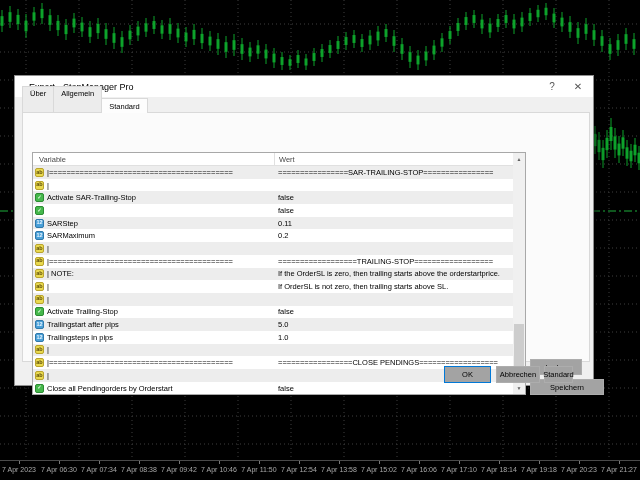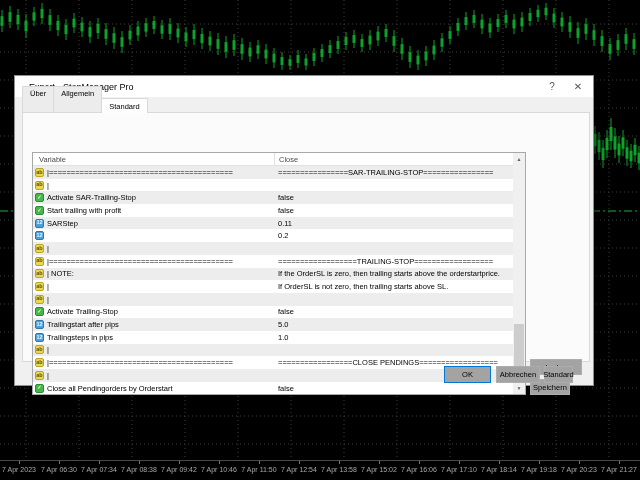--- a/index.html
+++ b/index.html
@@ -57,21 +57,21 @@
   .vscroll { position:absolute; right:0; top:0; width:12px; height:241px; background:#f0f0f0; }
   .vs-arrow { position:absolute; left:0; width:12px; height:12px; color:#606060; font-size:5px;
               display:flex; align-items:center; justify-content:center; }
   .vs-up { top:0; } .vs-down { bottom:0; }
   .vs-thumb { position:absolute; left:1px; width:10px; top:171px; height:58px; background:#cdcdcd; }
 
   .btn { position:absolute; background:#a3a3a3; border:1px solid #adadad; font-size:7.5px;
          color:#000; display:flex; align-items:center; justify-content:center;
          font-family:"Liberation Sans", sans-serif; cursor:default; }
   .btn-load  { left:507px; top:246px; width:52px; height:16px; }
-  .btn-save  { left:507px; top:266px; width:40px; height:16px; }
+  .btn-save  { left:507px; top:266px; width:74px; height:16px; }
   .btn-ok    { left:429px; top:290px; width:47px; height:17px; border:1px solid #0078d7; }
   .btn-cancel{ left:481px; top:290px; width:44px; height:17px; }
   .btn-std   { left:529px; top:290px; width:29px; height:17px; }
 </style>
 </head>
 <body>
 
 <div class="chart">
   <svg id="chart-svg" width="640" height="480">
       <line x1="26" y1="0" x2="26" y2="460" stroke="#3f3f3f" stroke-width="1" stroke-dasharray="1 3"></line>
@@ -336,50 +336,50 @@
   <div class="tabs" id="tabs">
       <div class="tab">Über</div>
       <div class="tab">Allgemein</div>
       <div class="tab active">Standard</div>
     </div>
 
   <div class="tabpage">
     <div class="table">
       <div class="thead">
         <span class="th var">Variable</span>
-        <span class="th val">Close</span>
+        <span class="th val">Wert</span>
       </div>
       <div class="rows" id="rows">
           <div class="row alt">
             <span class="cell-icon ic-string">ab</span>
             <span class="cell-var">|==========================================</span>
             <span class="cell-val">================SAR-TRAILING-STOP================</span>
           </div>
           <div class="row">
             <span class="cell-icon ic-string">ab</span>
             <span class="cell-var">|</span>
             <span class="cell-val"></span>
           </div>
           <div class="row alt">
             <span class="cell-icon ic-bool">✓</span>
             <span class="cell-var">Activate SAR-Trailing-Stop</span>
             <span class="cell-val">false</span>
           </div>
           <div class="row">
             <span class="cell-icon ic-bool">✓</span>
-            <span class="cell-var">Start trailing with profit</span>
             <span class="cell-val">false</span>
           </div>
           <div class="row alt">
             <span class="cell-icon ic-number">12</span>
             <span class="cell-var">SARStep</span>
             <span class="cell-val">0.11</span>
           </div>
           <div class="row">
             <span class="cell-icon ic-number">12</span>
+            <span class="cell-var">SARMaximum</span>
             <span class="cell-val">0.2</span>
           </div>
           <div class="row alt">
             <span class="cell-icon ic-string">ab</span>
             <span class="cell-var">|</span>
             <span class="cell-val"></span>
           </div>
           <div class="row">
             <span class="cell-icon ic-string">ab</span>
             <span class="cell-var">|==========================================</span>

